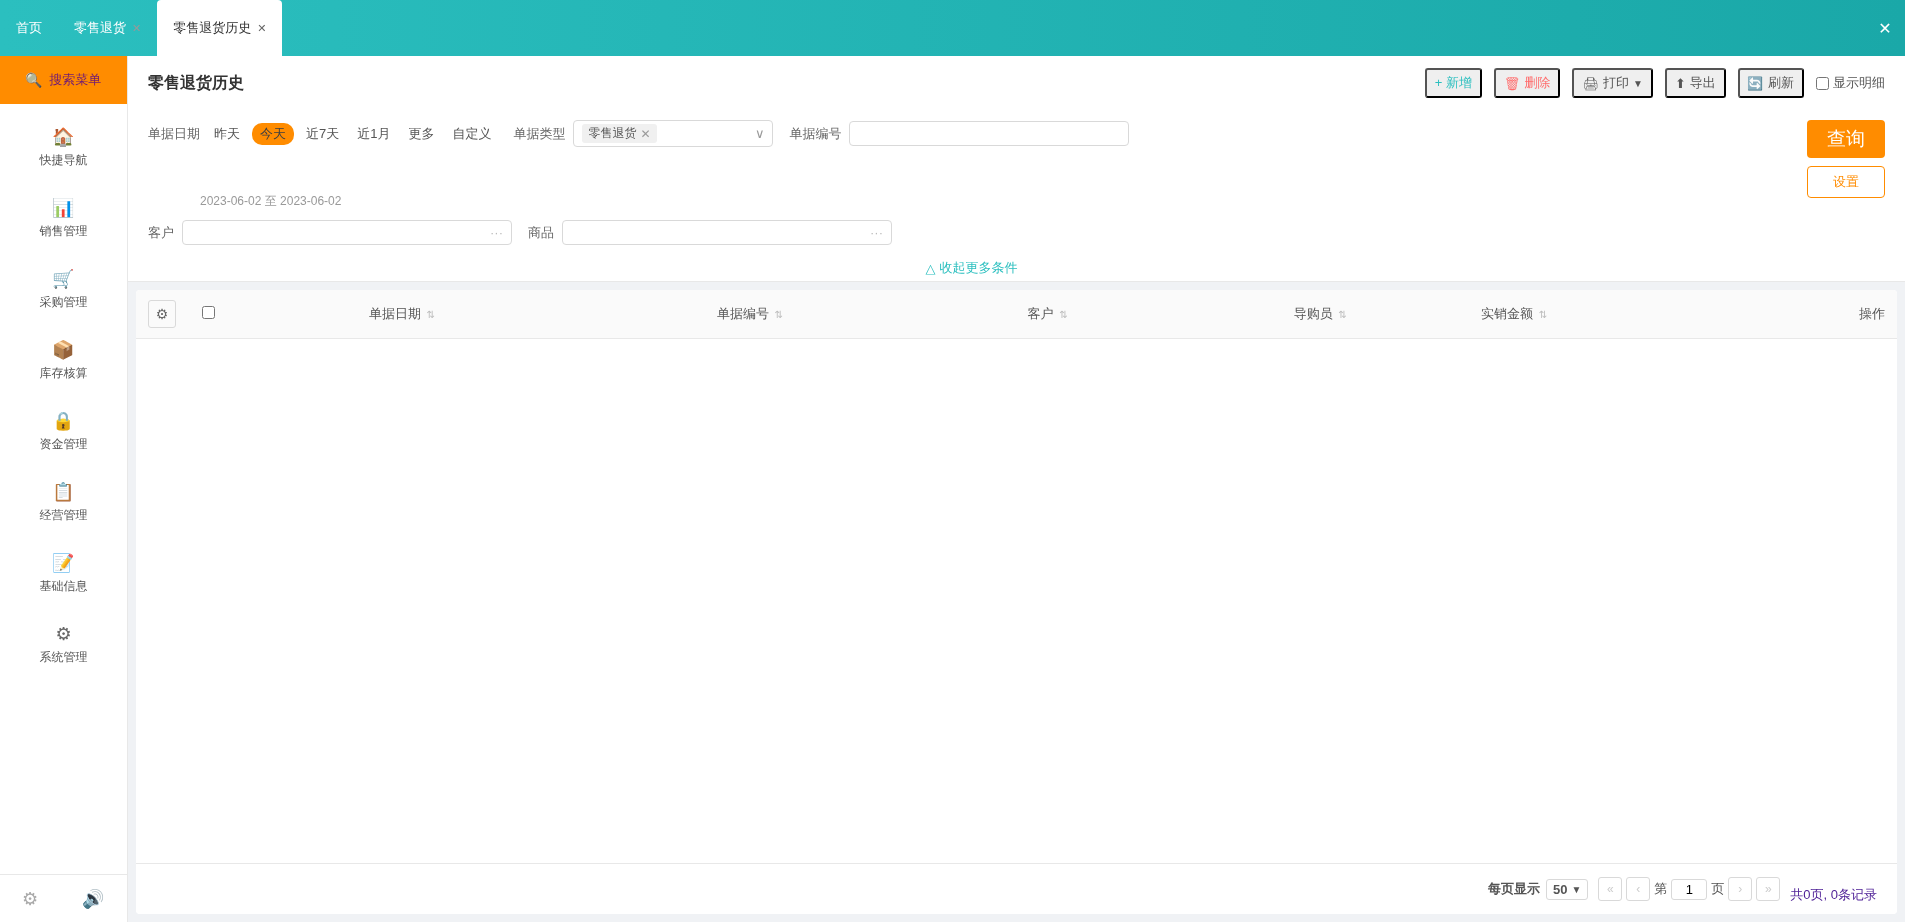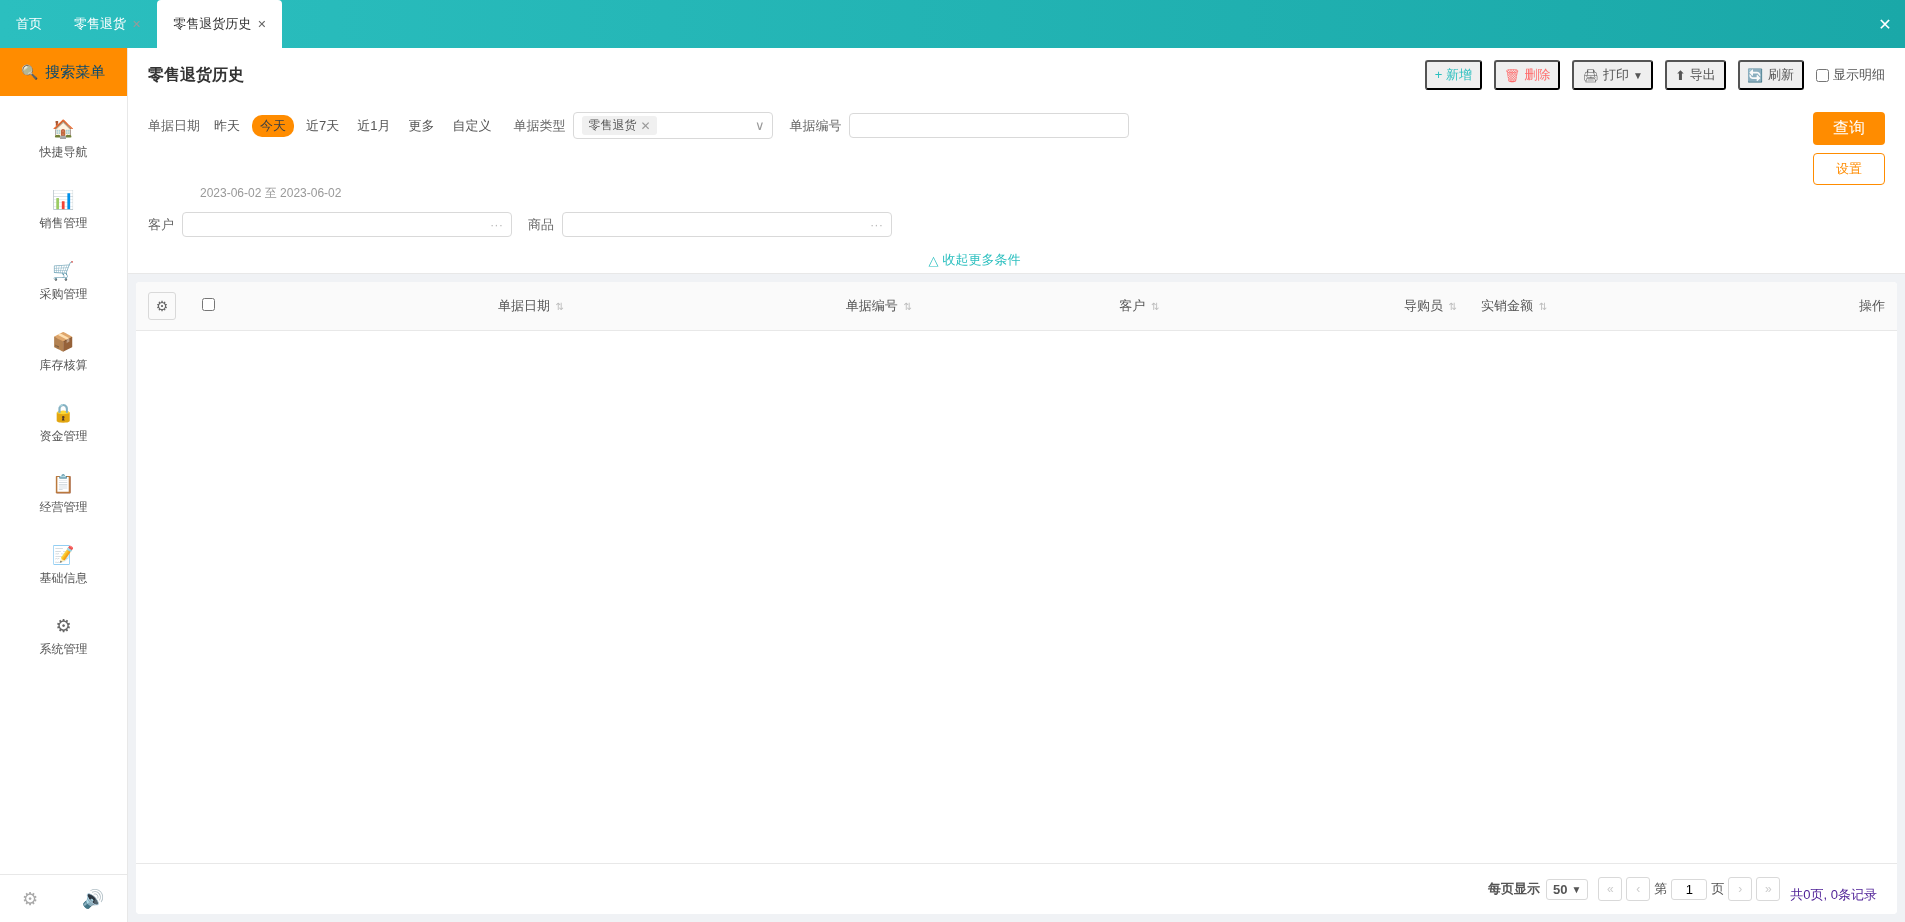--- a/index.html
+++ b/index.html
@@ -1,20 +1,20 @@
 <!DOCTYPE html>
 <html><head>
   <meta charset="utf-8">
   <style>
     * { box-sizing: border-box; margin: 0; padding: 0; font-family: 'Microsoft YaHei', SimSun, sans-serif; }
     body { width: 1905px; height: 922px; overflow: hidden; background: #f5f5f5; display: flex; flex-direction: column; }
 
     
     .topbar {
-      height: 48px;
+      height: 56px;
       background: linear-gradient(to right, #2bbfbf, #1aa8a8);
       display: flex;
       align-items: center;
       padding: 0 0;
       flex-shrink: 0;
     }
     .topbar-tabs {
       display: flex;
       align-items: center;
       height: 100%;
@@ -75,21 +75,21 @@
     .sidebar-search {
       height: 48px;
       background: #ff8c00;
       display: flex;
       align-items: center;
       justify-content: center;
       gap: 6px;
       cursor: pointer;
     }
     .sidebar-search-icon { color: #fff; font-size: 14px; }
-    .sidebar-search-label { color: #0c4a6e; font-size: 15px; }
+    .sidebar-search-label { color: #701a75; font-size: 13px; }
     .sidebar-items { flex: 1; overflow-y: auto; padding: 8px 0; }
     .sidebar-item {
       display: flex;
       flex-direction: column;
       align-items: center;
       padding: 14px 8px;
       cursor: pointer;
       color: #555;
       font-size: 12px;
       gap: 4px;
@@ -255,21 +255,21 @@
       display: flex;
       gap: 8px;
       flex-direction: column;
     }
     .btn-query {
       background: #ff8c00;
       color: #fff;
       border: none;
       border-radius: 4px;
       padding: 6px 20px;
-      font-size: 16px;
+      font-size: 19px;
       cursor: pointer;
       white-space: nowrap;
     }
     .btn-settings {
       background: #fff;
       color: #ff8c00;
       border: 1px solid #ff8c00;
       border-radius: 4px;
       padding: 6px 20px;
       font-size: 13px;
@@ -303,21 +303,21 @@
     table {
       width: 100%;
       border-collapse: collapse;
       font-size: 13px;
     }
     table thead tr {
       background: #fafafa;
     }
     table th {
       padding: 10px 12px;
-      text-align: right;
+      text-align: center;
       font-weight: normal;
       color: #555;
       border-bottom: 1px solid #e8e8e8;
       white-space: nowrap;
     }
     table th.sortable {
       cursor: pointer;
     }
     table th .sort-icon { color: #bbb; font-size: 10px; margin-left: 2px; }
     .th-checkbox { width: 40px; text-align: center; }

